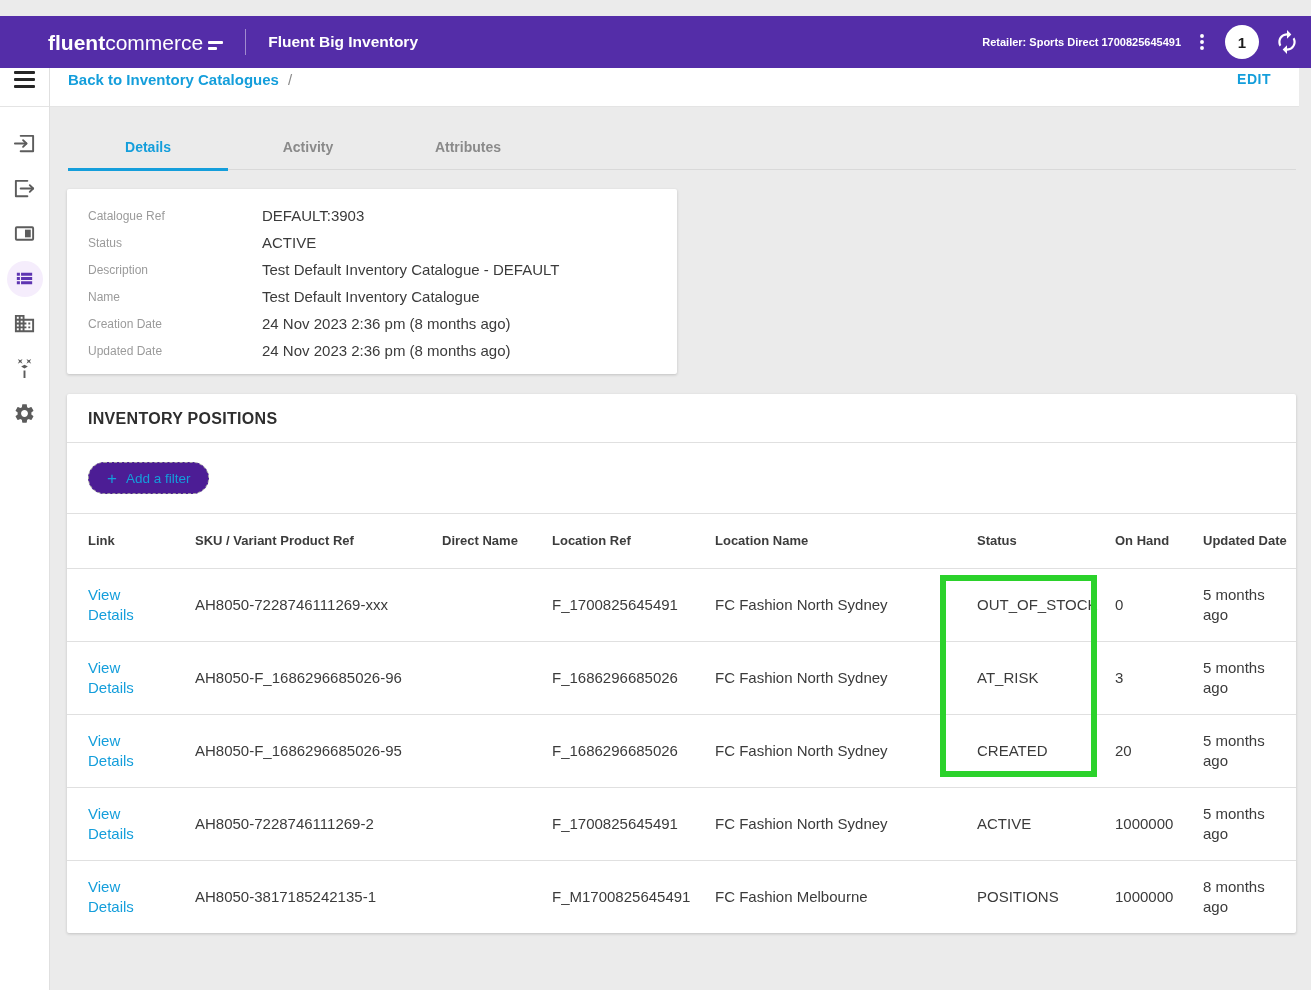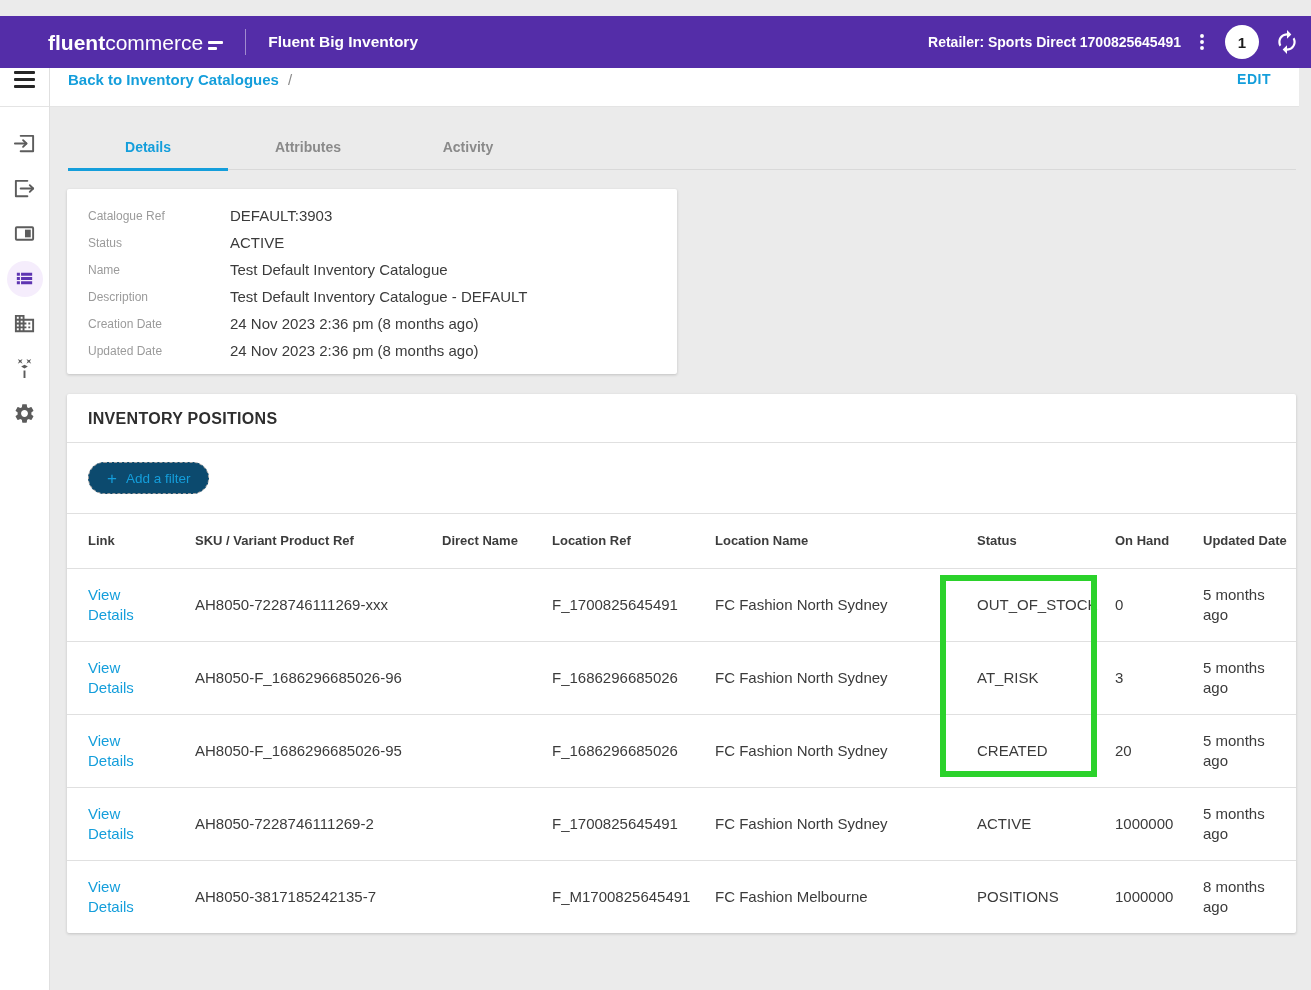--- a/index.html
+++ b/index.html
@@ -17,21 +17,21 @@
   }
   .logo { margin-left:48px; display:flex; align-items:flex-end; color:#fff; font-size:21px; line-height:1; }
   .logo .b { font-weight:bold; }
   .logo-mark { display:inline-flex; flex-direction:column; gap:3px; margin:0 0 3px 5px; }
   .logo-mark i { display:block; height:3px; background:#fff; border-radius:1px; }
   .logo-mark .m1 { width:15px; }
   .logo-mark .m2 { width:9px; }
   .header-divider { width:1px; height:26px; background:rgba(255,255,255,.45); margin:0 22px; }
   .app-title { color:#fff; font-weight:bold; font-size:15.5px;text-align:right; }
   .header-right { margin-left:auto; display:flex; align-items:center; padding-right:10px; }
-  .retailer { color:#fff; font-weight:bold; font-size:14px; }
+  .retailer { color:#fff; font-weight:bold; font-size:11px; }
   .icon-btn { display:flex; align-items:center; justify-content:center; cursor:pointer; }
   .kebab { width:22px; height:26px; margin-left:10px; }
   .count-badge {
     width:34px; height:34px; margin-left:12px; border-radius:50%;
     background:#fff; color:#1c1c1c; font-weight:bold; font-size:15px;
     display:flex; align-items:center; justify-content:center; cursor:pointer;
   }
   .sync { width:28px; height:28px; margin-left:14px; }
 
   
@@ -77,27 +77,27 @@
   .card { background:#fff; border-radius:2px; box-shadow:0 1px 3px rgba(0,0,0,.18); }
   .card-title {
     padding:0 21px; height:49px; line-height:49px; border-bottom:1px solid #e0e0e0;
     font-size:16px; font-weight:bold; color:#2e2e2e; letter-spacing:.3px;
   }
 
   .summary-card { width:610px; margin:19px 0 0 17px; }
   .summary-body { padding:13px 21px 10px; }
   .field-row { display:flex; align-items:center; height:27px; }
   .field-label { width:142px; flex:none; font-size:12px; color:#9b9b9b; }
-  .field-value { font-size:15px; color:#3b3b3b; }
+  .field-value { font-size:15px; color:#3b3b3b;margin-left:32px; }
 
   .positions-card { width:1229px; margin:20px 0 0 17px; }
   .filter-area { padding:19px 21px; border-bottom:1px solid #e0e0e0; }
   .filter-pill {
     display:inline-flex; align-items:center; gap:9px; height:32px; padding:0 18px;
-    border:1px dashed #9e9e9e; border-radius:17px; color:#149edb; font-size:13.5px; cursor:pointer; background:#0c4a6e;
+    border:1px dashed #9e9e9e; border-radius:17px; color:#149edb; font-size:13.5px; cursor:pointer; background:#4c1d95;
   }
   .plus-icon::before { content:"+"; font-size:17px; line-height:1; }
 
   table { width:100%; border-collapse:collapse; table-layout:fixed; }
   th, td { text-align:left; padding:0; vertical-align:middle; }
   thead th { height:54px; font-size:13px; font-weight:bold; color:#3c3c3c; }
   tbody td { height:73px; font-size:15px; color:#3b3b3b; border-top:1px solid #e0e0e0; }
   .c-link  { width:128px; padding-left:21px; }
   th.c-link, td.c-link { padding-left:21px; }
   .c-sku   { width:247px; }
@@ -206,41 +206,41 @@
 <div class="breadcrumb-bar">
   <a class="back-link">Back to Inventory Catalogues</a>
   <span class="crumb-sep">/</span>
   <span class="edit-btn">EDIT</span>
 </div>
 
 <main class="content">
 
   <div class="tabs">
     <div class="tab active">Details</div>
+    <div class="tab">Activity</div>
     <div class="tab">Attributes</div>
-    <div class="tab">Activity</div>
   </div>
 
   <section class="card summary-card">
     <div class="summary-body">
       <div class="field-row">
         <span class="field-label">Catalogue Ref</span>
         <span class="field-value">DEFAULT:3903</span>
       </div>
       <div class="field-row">
         <span class="field-label">Status</span>
         <span class="field-value">ACTIVE</span>
       </div>
       <div class="field-row">
+        <span class="field-label">Description</span>
+        <span class="field-value">Test Default Inventory Catalogue - DEFAULT</span>
+      </div>
+      <div class="field-row">
         <span class="field-label">Name</span>
         <span class="field-value">Test Default Inventory Catalogue</span>
-      </div>
-      <div class="field-row">
-        <span class="field-label">Description</span>
-        <span class="field-value">Test Default Inventory Catalogue - DEFAULT</span>
       </div>
       <div class="field-row">
         <span class="field-label">Creation Date</span>
         <span class="field-value">24 Nov 2023 2:36 pm (8 months ago)</span>
       </div>
       <div class="field-row">
         <span class="field-label">Updated Date</span>
         <span class="field-value">24 Nov 2023 2:36 pm (8 months ago)</span>
       </div>
     </div>
@@ -305,21 +305,21 @@
           <td class="c-sku">AH8050-7228746111269-2</td>
           <td class="c-prod"></td>
           <td class="c-locref">F_1700825645491</td>
           <td class="c-locnm">FC Fashion North Sydney</td>
           <td class="c-status">ACTIVE</td>
           <td class="c-hand">1000000</td>
           <td class="c-upd"><span class="upd-cell">5 months ago</span></td>
         </tr>
         <tr>
           <td class="c-link"><a class="view-link">View Details</a></td>
-          <td class="c-sku">AH8050-3817185242135-7</td>
+          <td class="c-sku">AH8050-3817185242135-1</td>
           <td class="c-prod"></td>
           <td class="c-locref">F_M1700825645491</td>
           <td class="c-locnm">FC Fashion Melbourne</td>
           <td class="c-status">POSITIONS</td>
           <td class="c-hand">1000000</td>
           <td class="c-upd"><span class="upd-cell">8 months ago</span></td>
         </tr>
       </tbody>
     </table>
   </section>

